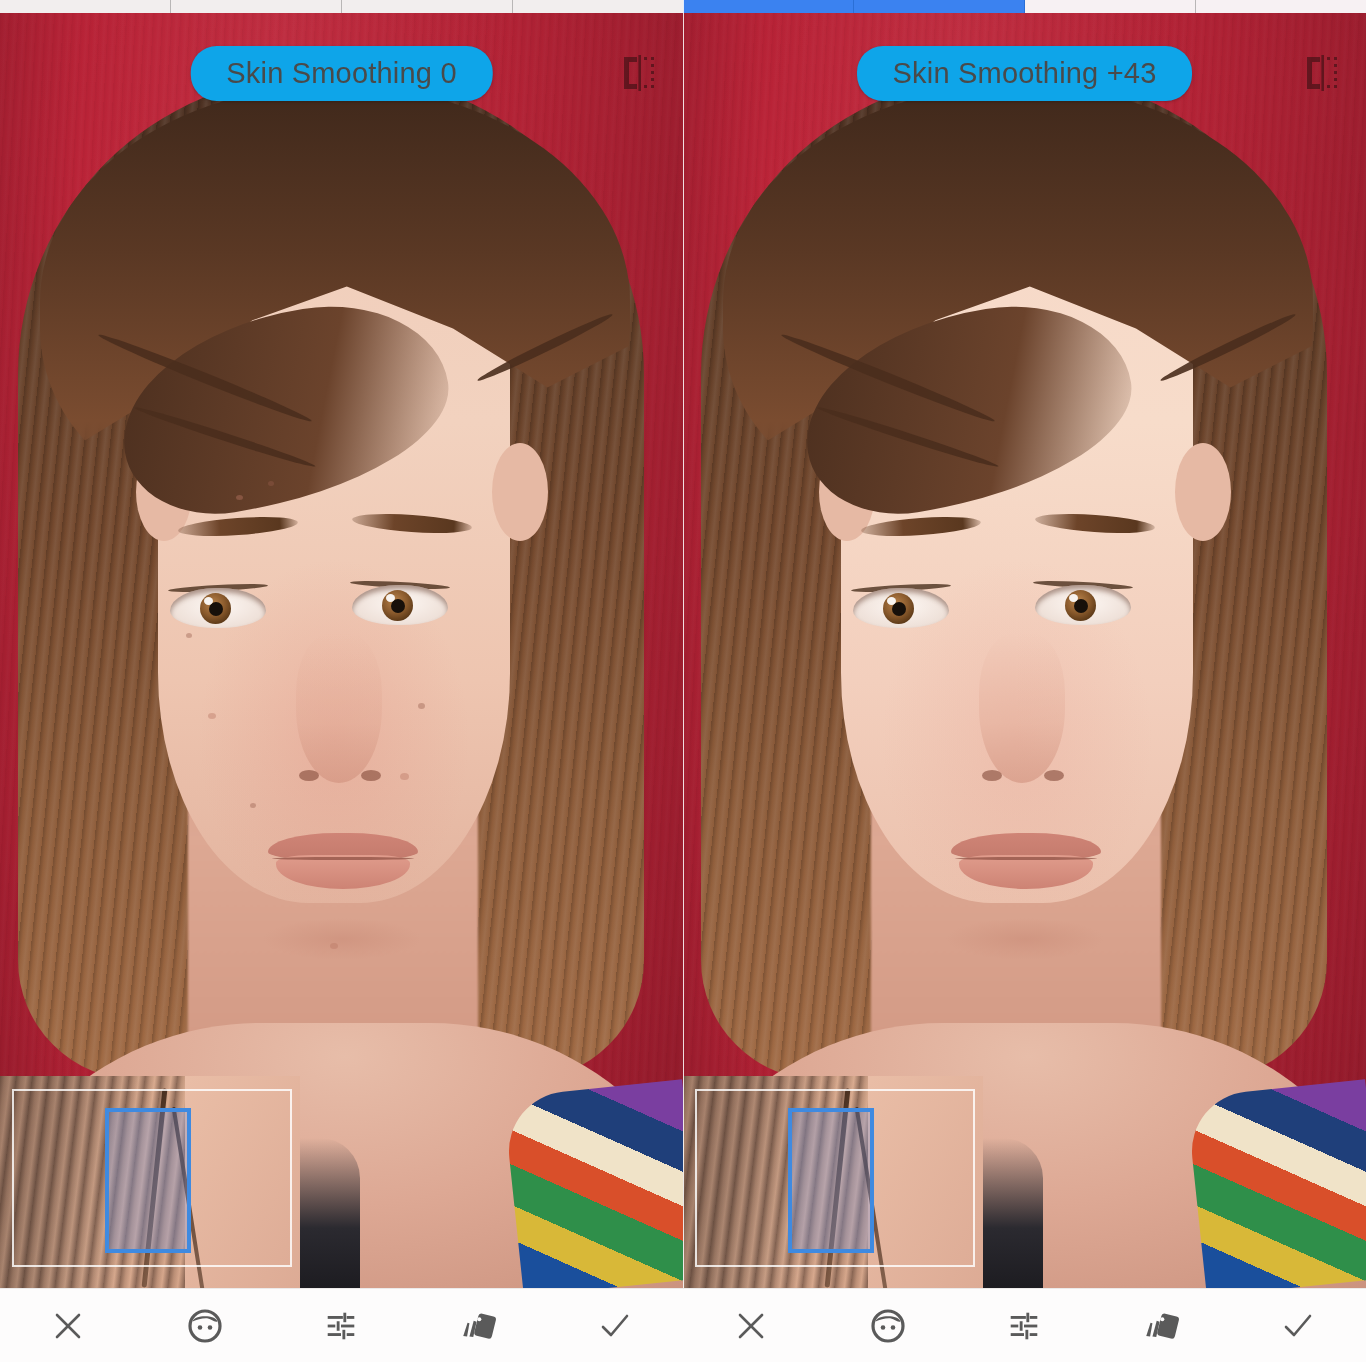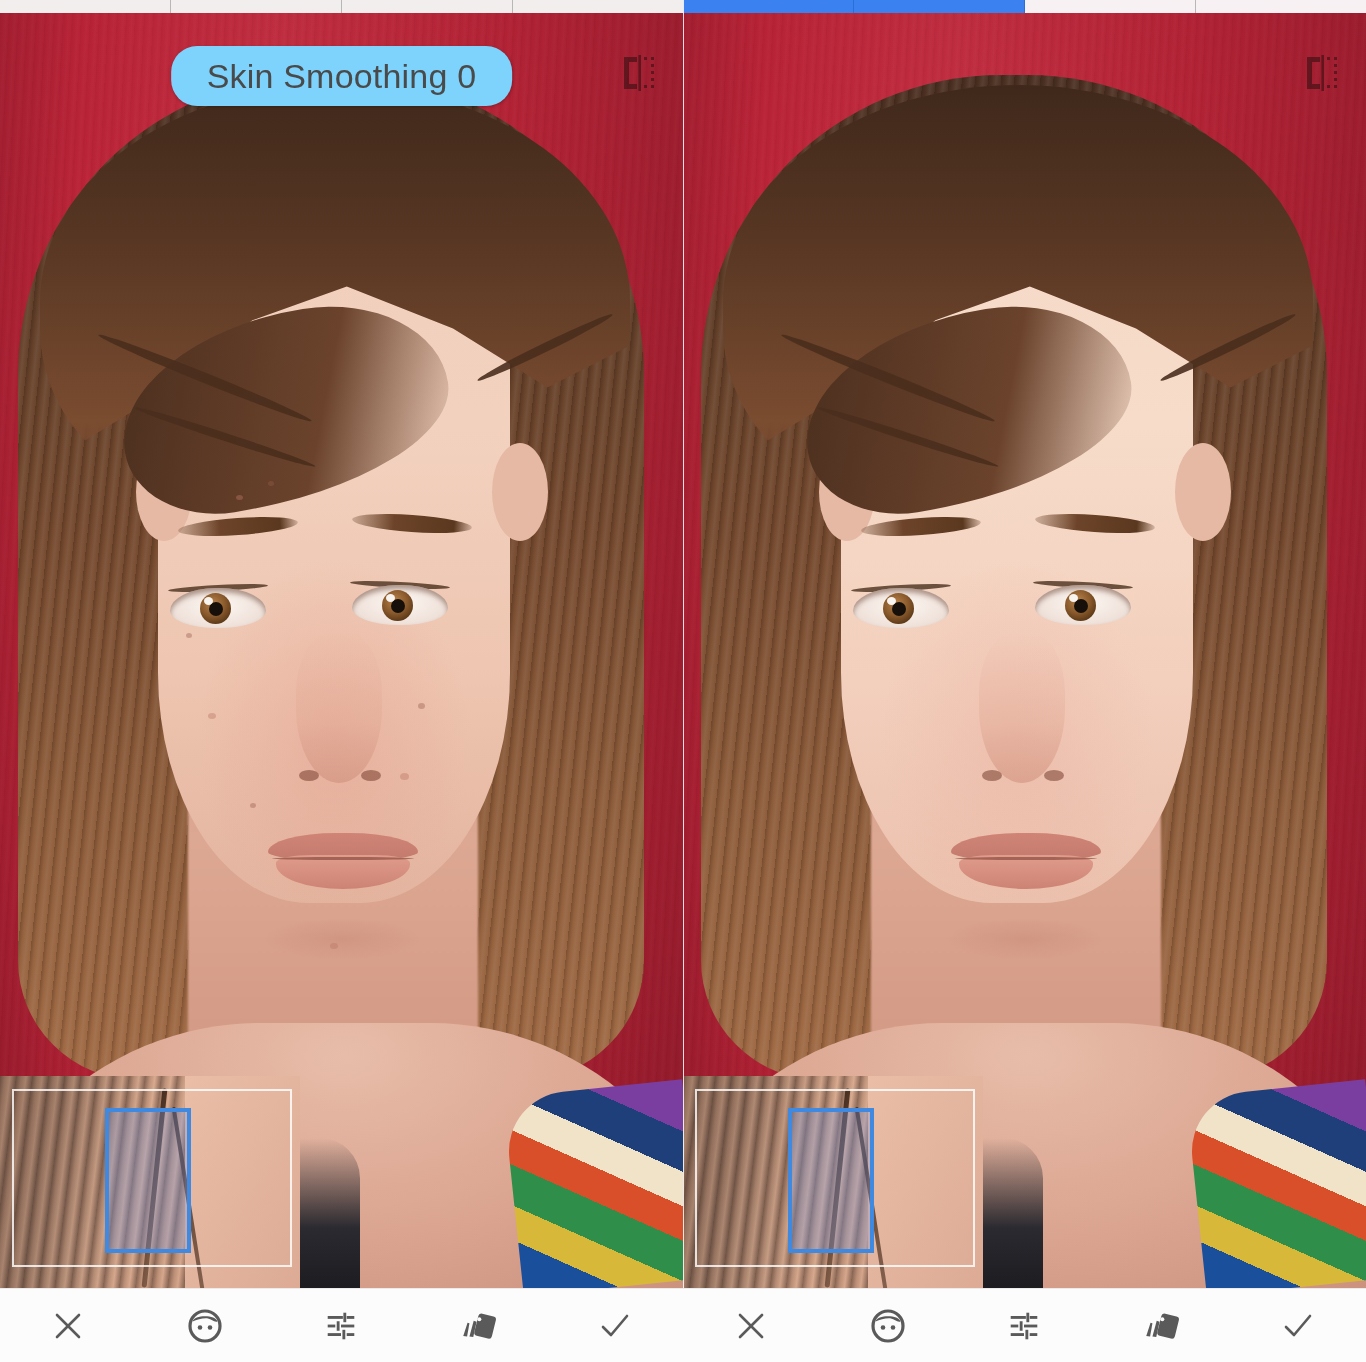--- a/index.html
+++ b/index.html
@@ -160,23 +160,23 @@
     border-radius:40px 40px 0 0;
   }
 
   
   .speck { position:absolute; border-radius:50%; background:rgba(186,120,100,.42); }
   .speck.dark { background:rgba(150,92,74,.40); }
 
   
   .pill {
     position:absolute; top:33px; left:50%; transform:translateX(-50%);
-    background:#7dd3fc; color:#4a4a4a;
+    background:#0ea5e9; color:#4a4a4a;
     border-radius:26px; padding:13px 36px;
-    font-size:34px; line-height:1; letter-spacing:.2px;
+    font-size:29px; line-height:1; letter-spacing:.2px;
     white-space:nowrap; z-index:30;
     box-shadow:0 1px 3px rgba(0,0,0,.22);
   }
 
   
   .compare-icon { position:absolute; top:40px; right:26px; width:36px; height:40px; z-index:30; opacity:.62; }
 
   
   .navigator { position:absolute; left:0; bottom:0; width:300px; height:212px; z-index:25; }
   .nav-img {
@@ -408,20 +408,21 @@
           <div class="lip-top"></div>
             <div class="lip-bot"></div>
             <div class="lip-line"></div>
         </div>
         <div class="chin-shadow"></div>
 
         <div class="dark-garment"></div>
         <div class="garment"></div>
       </div>
 
+      <div class="pill">Skin Smoothing +43</div>
 
       <div class="compare-icon">
         <svg viewBox="0 0 36 40" width="36" height="40">
           <path d="M3 4 H16 V9 H8 V31 H16 V36 H3 Z" fill="#3a1013"></path>
           <rect x="17.4" y="2" width="2.6" height="36" fill="#3a1013"></rect>
           <g fill="#3a1013">
             <rect x="23" y="4" width="3" height="3"></rect>
               <rect x="30" y="4" width="3" height="3"></rect>
             <rect x="30" y="11" width="3" height="3"></rect>
               <rect x="30" y="18" width="3" height="3"></rect>

